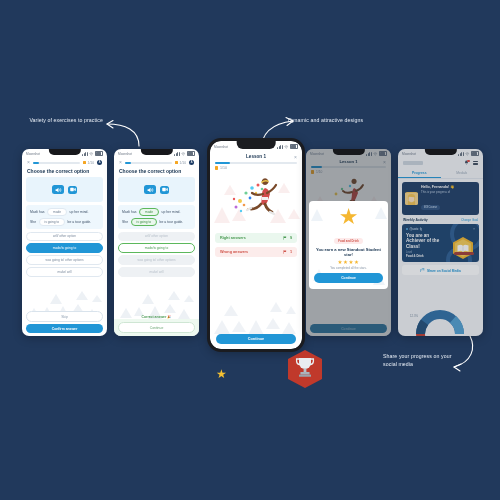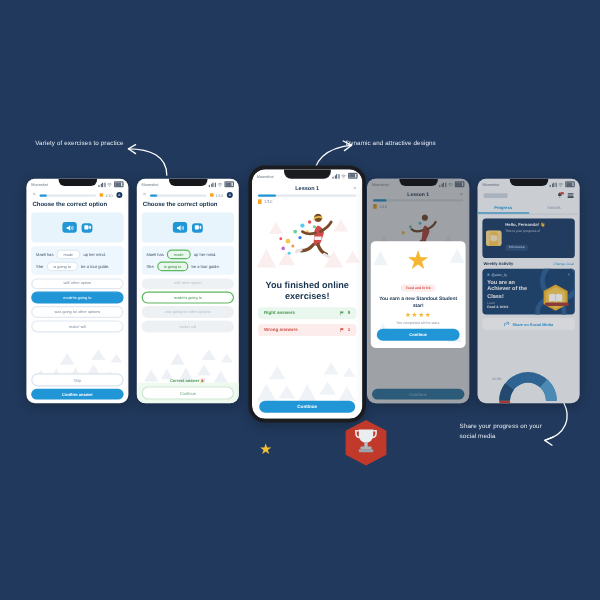--- a/index.html
+++ b/index.html
@@ -421,21 +421,20 @@
             <path d="M53 23 q-7 2 -11 -1" stroke="#7a4a2a" stroke-width="2.3" fill="none" stroke-linecap="round"></path>
             <path d="M55 33 q2 6 7 8" stroke="#7a4a2a" stroke-width="2.8" fill="none" stroke-linecap="round"></path>
             <path d="M51 33 q-4 5 -10 5" stroke="#7a4a2a" stroke-width="2.8" fill="none" stroke-linecap="round"></path>
             <path d="M60 41 l4 2" stroke="#e7e7e7" stroke-width="2.4" stroke-linecap="round"></path>
             <path d="M41 37 l-4 2" stroke="#e7e7e7" stroke-width="2.4" stroke-linecap="round"></path>
             <path d="M52 26 h6 v3 h-6z" fill="#f2f2f2"></path>
           </g>
         </svg>
       </div>
 
-      <div class="hero-h">You finished online exercises!</div>
 
       <div class="res good">
         <span>Right answers</span>
         <span class="rt">
           <svg class="flag" viewBox="0 0 8 8">
               <rect x="0.6" y="0.5" width="0.9" height="7" fill="#4a9a52"></rect>
               <path d="M1.8 1 h5 l-1.2 1.6 L6.8 4.2 h-5z" fill="#4a9a52"></path>
             </svg>
           <span>9</span>
         </span>

